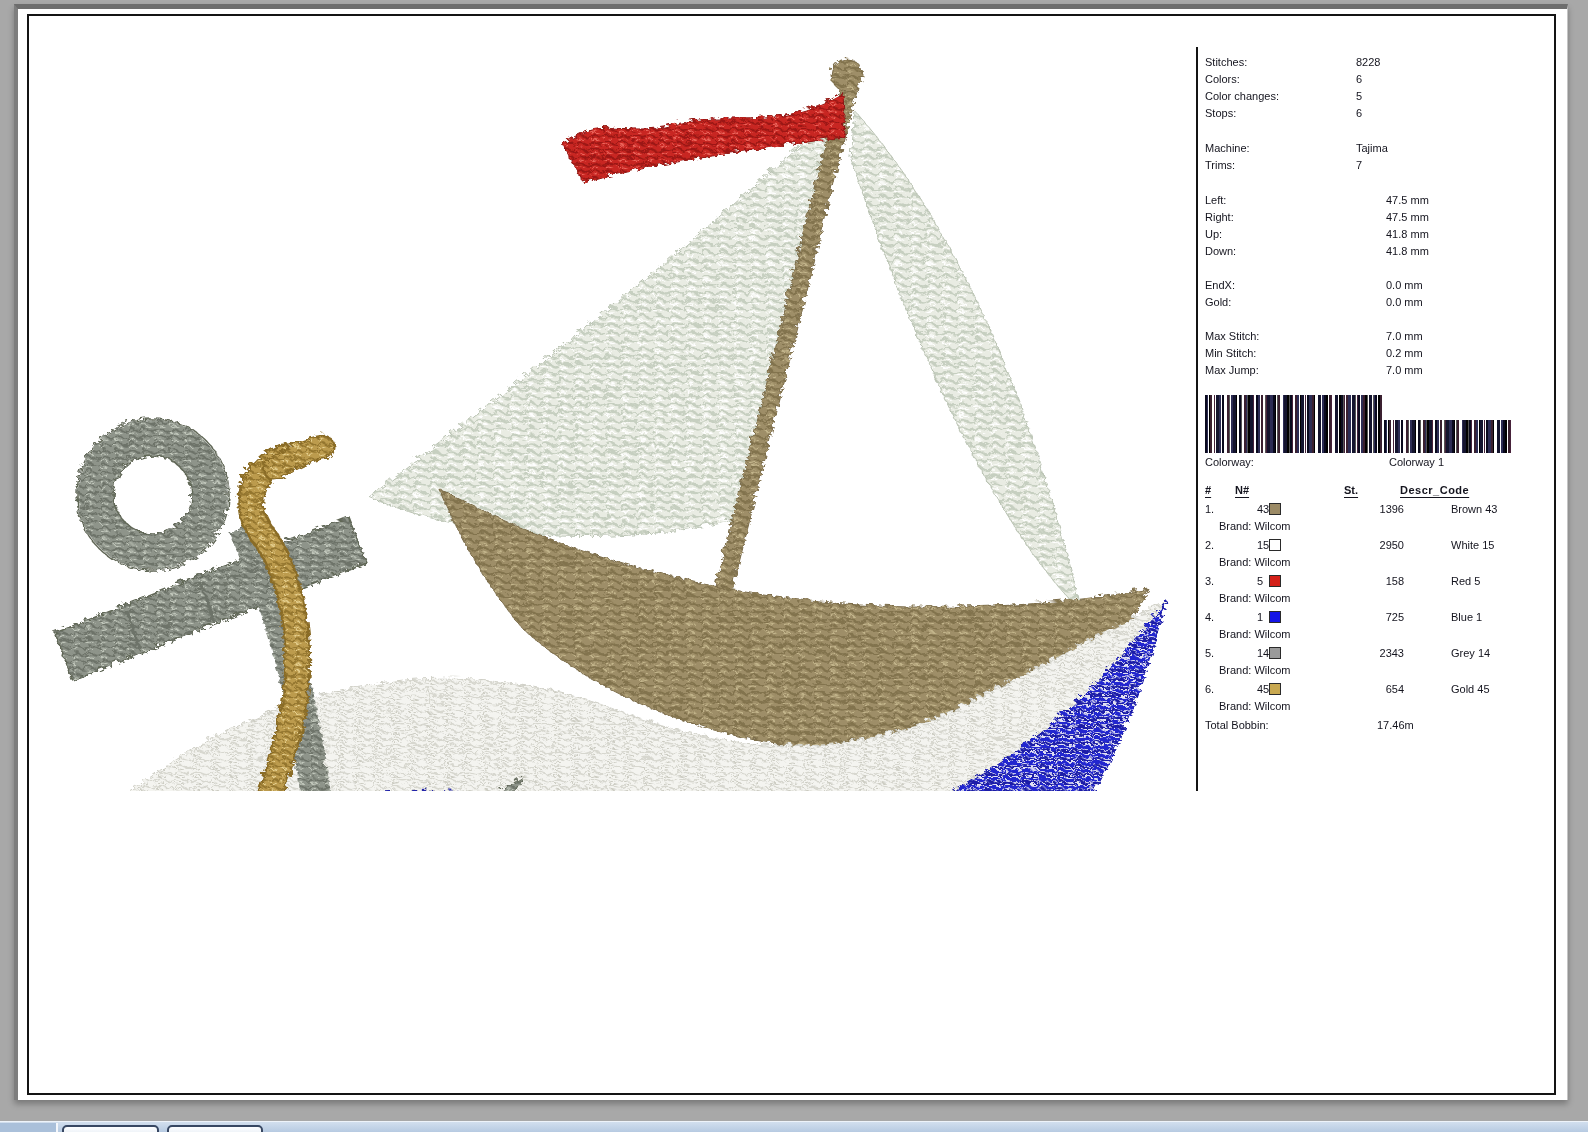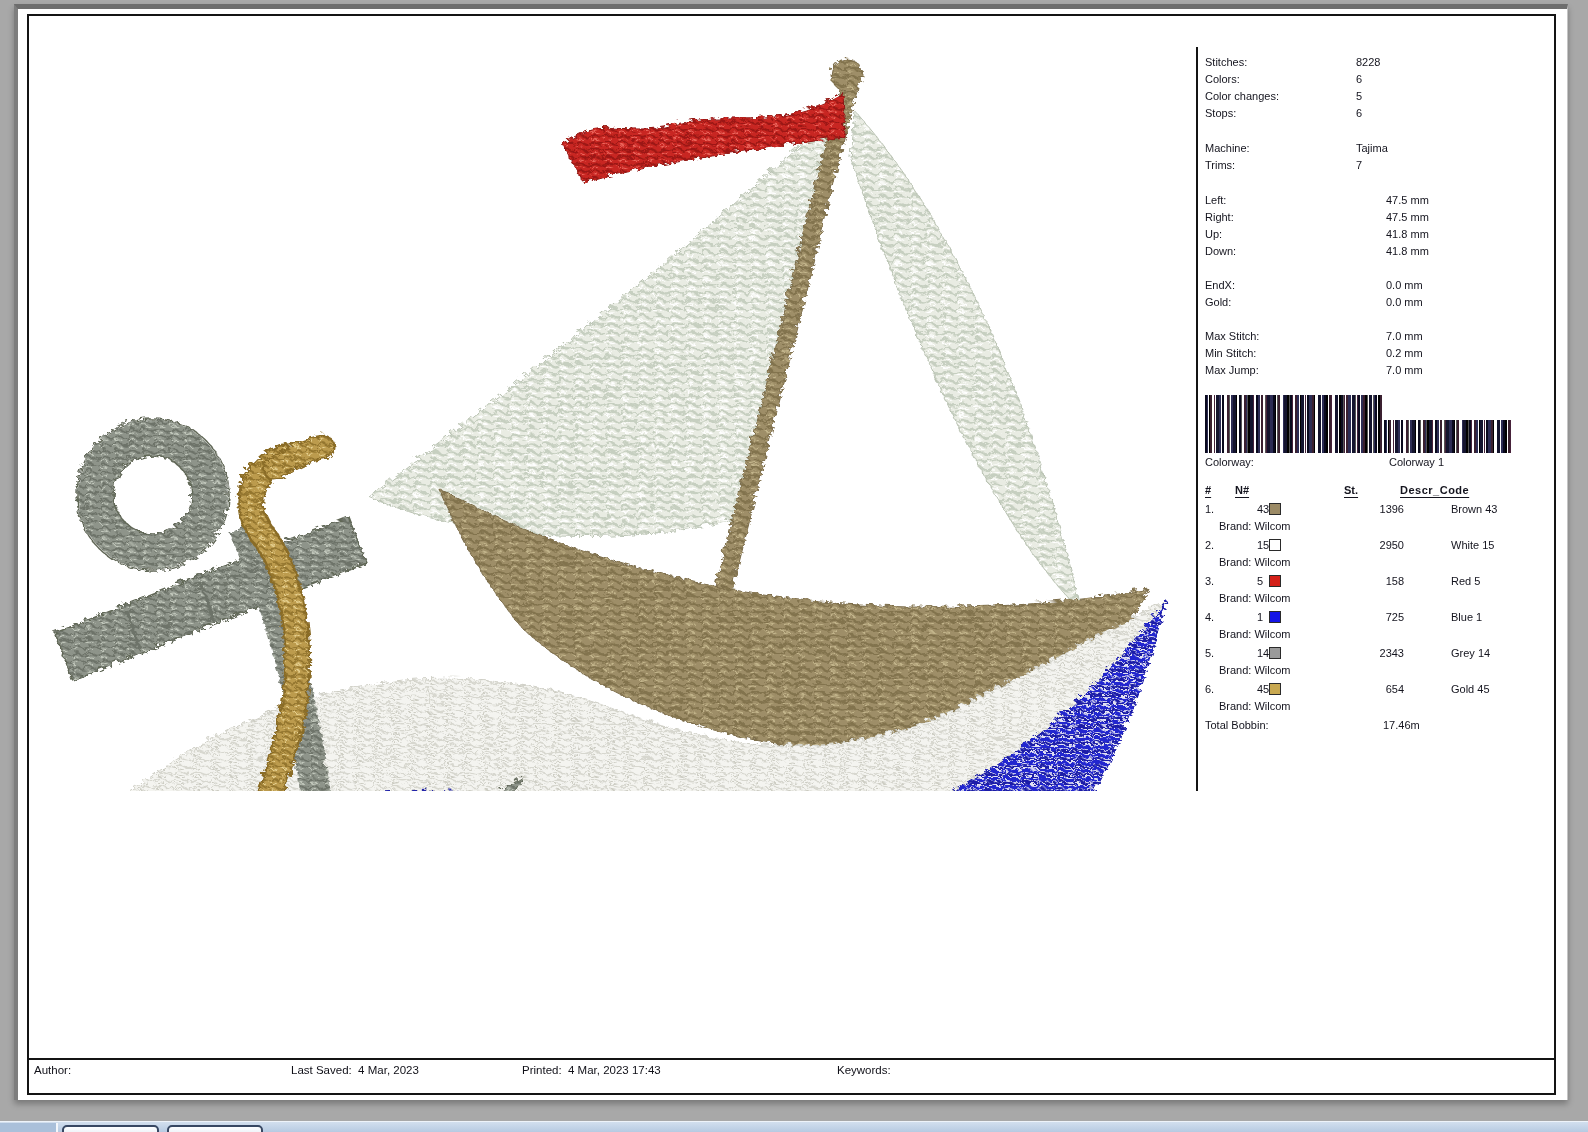--- a/index.html
+++ b/index.html
@@ -77,21 +77,21 @@
   .crow .c-num{position:absolute;left:0;}
   .crow .c-n{position:absolute;left:52px;}
   .crow .swatch{
     position:absolute;left:64px;top:2px;width:12px;height:12px;
     border:1.5px solid #2a2a2a;box-sizing:border-box;background:#ccc;
   }
   .crow .c-st{position:absolute;left:128px;width:71px;text-align:right;}
   .crow .c-descr{position:absolute;left:198px;margin-left:48px;}
   .brand{position:relative;height:17px;padding-left:14px;}
   .totrow{position:relative;height:17px;margin-top:2px;}
-  .totrow .val{position:absolute;left:178px;text-align:center;}
+  .totrow .val{position:absolute;left:172px;text-align:center;}
   
   .ftr{
     position:absolute;left:0;right:0;bottom:0;height:33px;
     border-top:2px solid #141414;
     font-size:11.5px;color:#101018;
   }
   .ftr span{position:absolute;top:4px;white-space:pre;}
   .f-author{left:5px;}
   .f-saved{left:262px;}
   .f-printed{left:493px;}
@@ -302,26 +302,20 @@
         <div class="brand">Brand: Wilcom</div>
 
         <div class="totrow">
           <span class="lbl">Total Bobbin:</span>
           <span class="val">17.46m</span>
         </div>
 
       </div>
     </div>
 
-    <div class="ftr">
-      <span class="f-author">Author:</span>
-      <span class="f-saved">Last Saved:  4 Mar, 2023</span>
-      <span class="f-printed">Printed:  4 Mar, 2023 17:43</span>
-      <span class="f-keywords">Keywords:</span>
-    </div>
 
   </div>
 </div>
 
 <div class="strip">
   <div class="strip-left"></div>
   <div class="tab tab1"></div>
   <div class="tab tab2"></div>
 </div>
 

